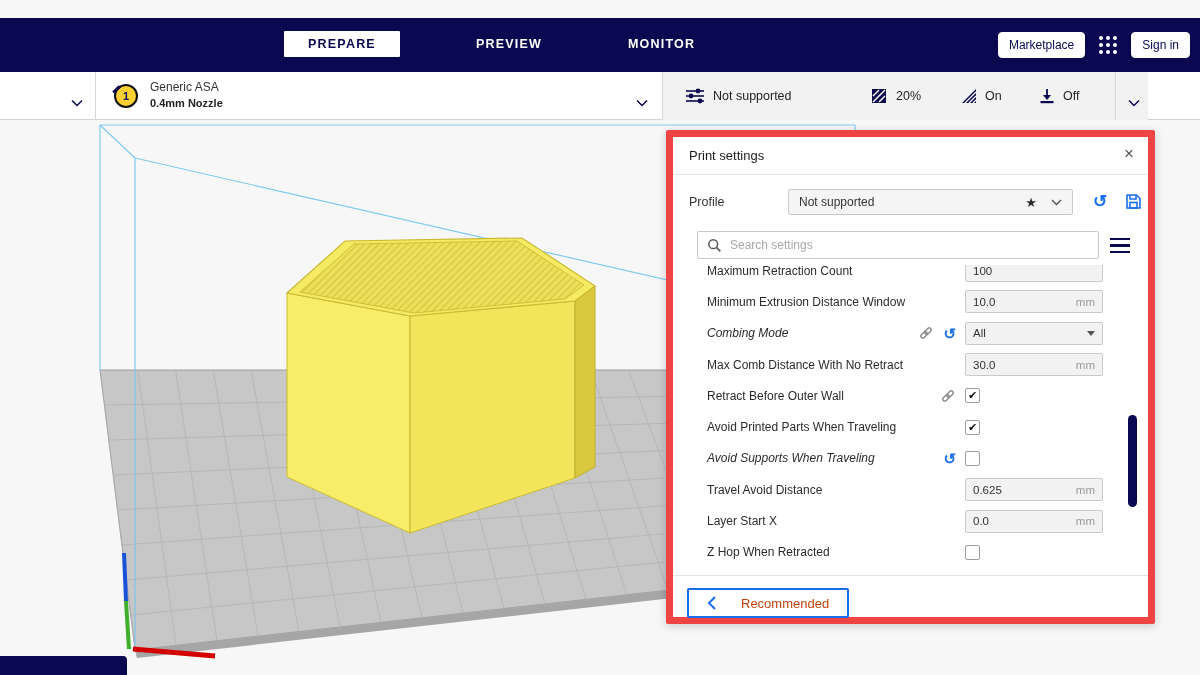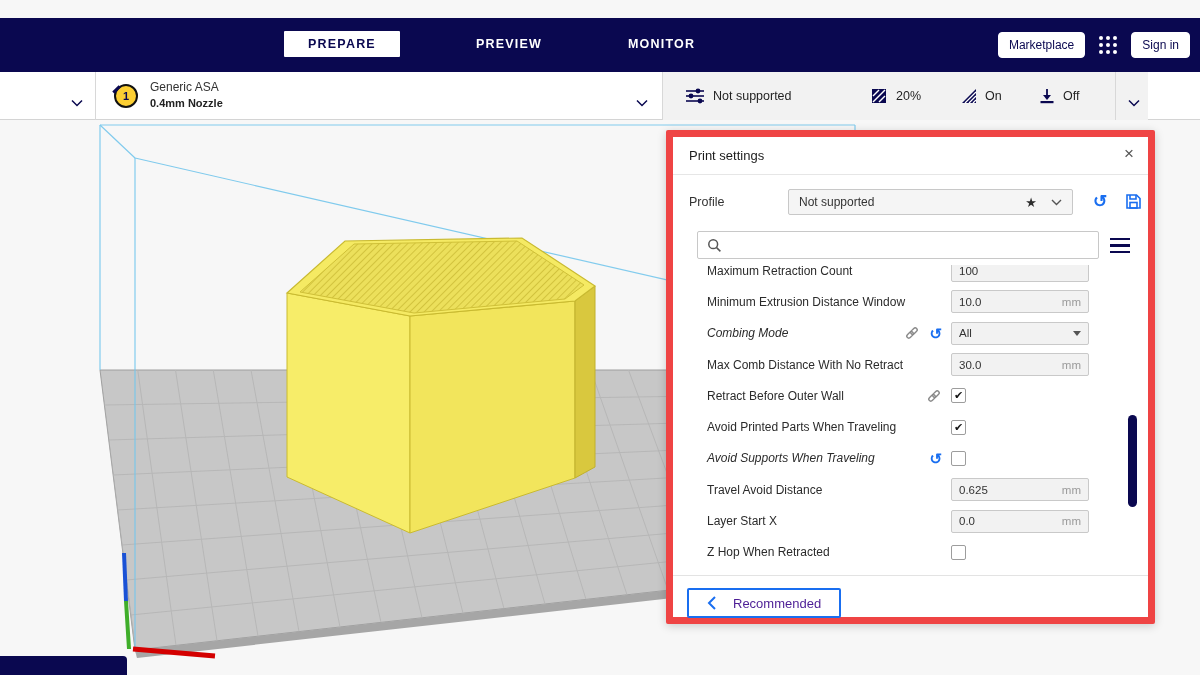--- a/index.html
+++ b/index.html
@@ -67,29 +67,29 @@
   .hamburger i{display:block;height:2.4px;background:#0a0850}
 
   .settings-list{position:absolute;top:128px;left:0;right:0;height:310px;overflow:hidden}
   .setting-row{display:flex;align-items:center;height:31.3px;padding-left:34px}
   .setting-row:first-child{margin-top:-10px}
   .setting-label{font-size:12px;color:#2b2b2b;white-space:nowrap}
   .italic{font-style:italic}
   .spacer{flex:1}
   .row-icon{margin-right:9px;display:flex;align-items:center}
   .row-reset{color:#196ef0;font-weight:bold;font-size:15px;margin-right:9px;cursor:pointer;line-height:1}
-  .ctrl{width:138px;margin-right:59px;display:flex;align-items:flex-start}
+  .ctrl{width:138px;margin-right:45px;display:flex;align-items:flex-start}
   .field{width:138px;height:23px;background:#f2f2f2;border:1px solid #c9c9c9;border-radius:2px;display:flex;align-items:center;justify-content:space-between;padding:0 7px;font-size:11.5px;color:#333;cursor:text}
   .field .unit{color:#9a9a9a}
   .field.select{cursor:pointer}
   .caret{width:0;height:0;border-left:4px solid transparent;border-right:4px solid transparent;border-top:5px solid #555}
   .checkbox{width:15px;height:15px;border:1px solid #9d9d9d;border-radius:2px;background:#fff;display:flex;align-items:center;justify-content:center;font-size:11px;color:#141414;cursor:pointer;line-height:1}
 
   .panel-footer{position:absolute;top:438px;left:0;right:0;bottom:0;border-top:1px solid #e3e3e3;background:#fff}
-  .recommended{position:absolute;left:14px;top:12px;height:30px;display:inline-flex;align-items:center;gap:17px;padding:0 18px;background:#fff;border:2px solid #196ef0;border-radius:2px;color:#4c1d95;font-family:"Liberation Sans",sans-serif;font-size:13px;cursor:pointer}
+  .recommended{position:absolute;left:14px;top:12px;height:30px;display:inline-flex;align-items:center;gap:25px;padding:0 18px;background:#fff;border:2px solid #196ef0;border-radius:2px;color:#c2410c;font-family:"Liberation Sans",sans-serif;font-size:13px;cursor:pointer}
   .scroll-thumb{position:absolute;left:455px;top:278px;width:9px;height:92px;background:#0a0850;border-radius:4.5px;cursor:grab}
 </style>
 </head>
 <body>
 
 <div class="app">
 
   <svg class="scene" width="1200" height="675" viewBox="0 0 1200 675">
     <defs>
       <pattern id="topHatch" width="5" height="5" patternUnits="userSpaceOnUse" patternTransform="rotate(45)">
@@ -288,20 +288,21 @@
           </svg>
       </span>
     </div>
 
     <div class="search-row">
       <div class="search-box">
         <svg width="15" height="15" viewBox="0 0 15 15">
             <circle cx="6.2" cy="6.2" r="4.4" fill="none" stroke="#555" stroke-width="1.5"></circle>
             <line x1="9.6" y1="9.6" x2="13.4" y2="13.4" stroke="#555" stroke-width="1.5"></line>
           </svg>
+        <input type="text" placeholder="Search settings" style="">
       </div>
       <div class="hamburger">
           <i></i>
           <i></i>
           <i></i>
         </div>
     </div>
 
     <div class="settings-list" id="settings-list">
         <div class="setting-row">

